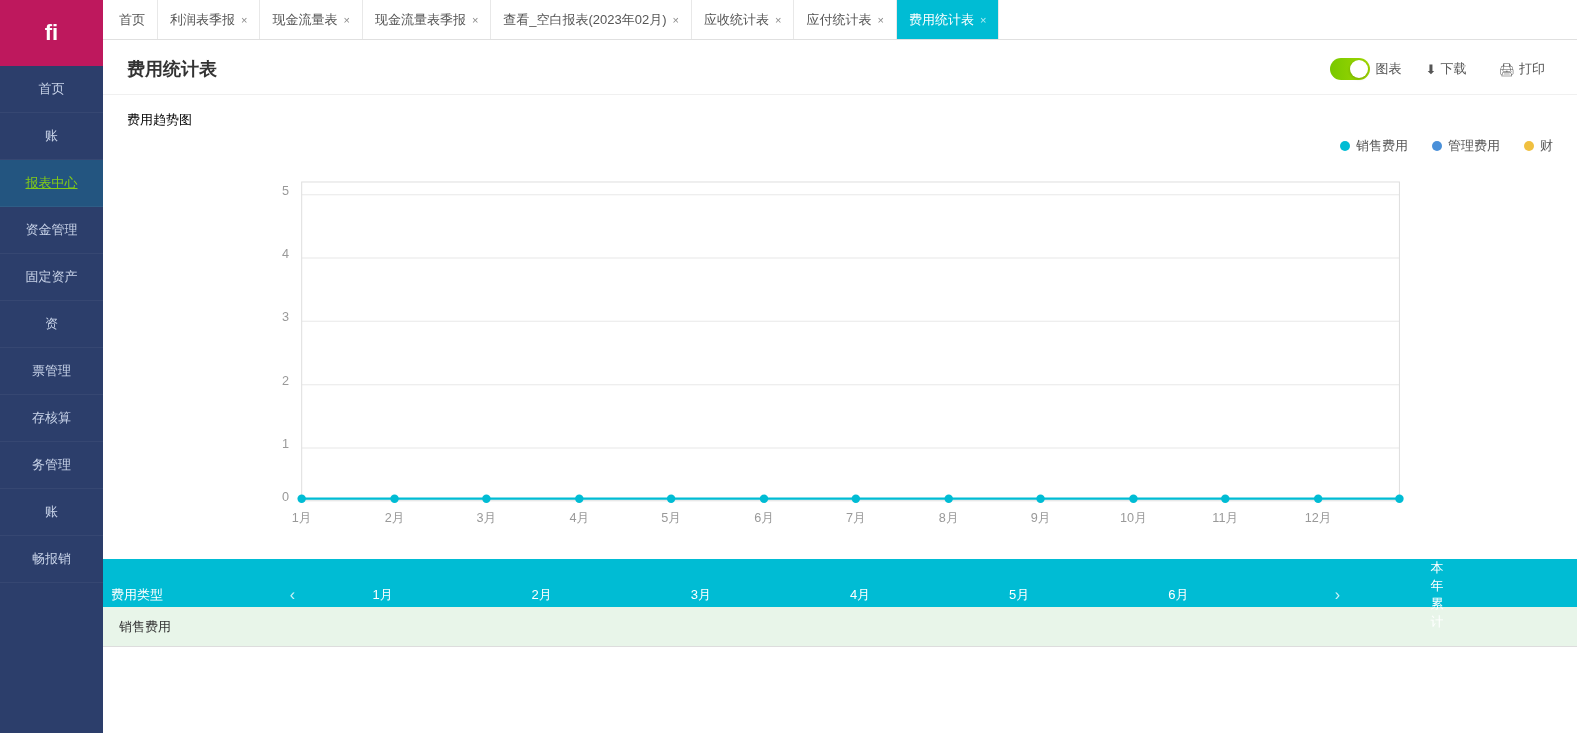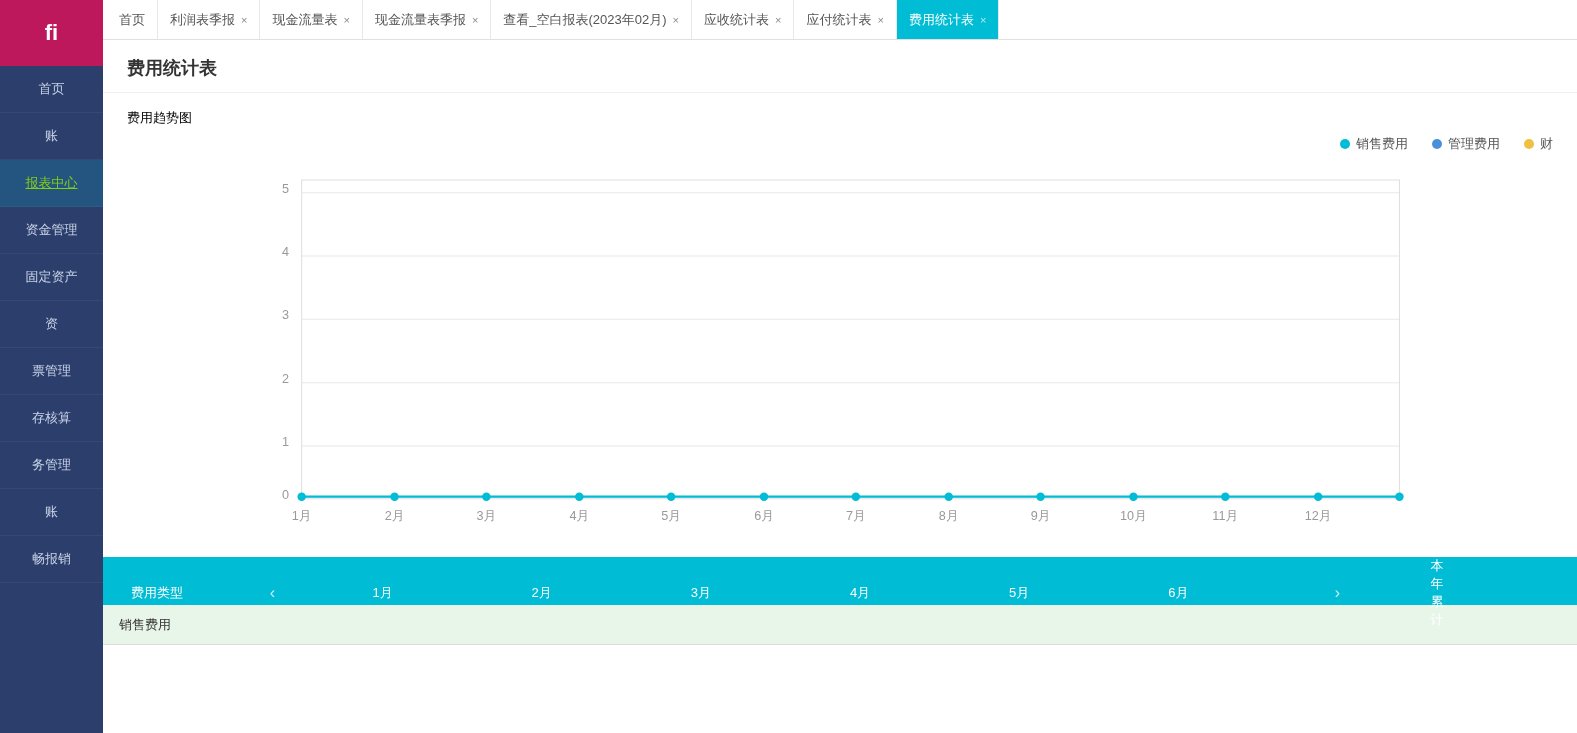--- a/index.html
+++ b/index.html
@@ -195,21 +195,21 @@
       color: white;
       font-size: 13px;
       text-align: center;
       padding: 0 8px;
       display: flex;
       align-items: center;
       justify-content: center;
     }
     .th-cell.type-col {
       justify-content: space-between;
-      padding: 0 28px;
+      padding: 0 8px;
     }
     .nav-arrow {
       cursor: pointer;
       font-size: 16px;
       color: white;
       opacity: 0.8;
     }
     .table-row {
       background: #e8f5e9;
       display: grid;
@@ -279,20 +279,34 @@
     <div class="tab active">
       <span>费用统计表</span>
       <span class="close-icon">×</span>
     </div>
   </div>
 
   <div class="page-content">
 
     <div class="page-header">
       <div class="page-title">费用统计表</div>
+      <div class="header-actions">
+        <div class="toggle-wrap">
+          <div class="toggle"></div>
+          <span class="toggle-label">图表</span>
+        </div>
+        <div class="action-btn">
+          <span>⬇</span>
+          <span>下载</span>
+        </div>
+        <div class="action-btn">
+          <span>🖨</span>
+          <span>打印</span>
+        </div>
+      </div>
     </div>
 
     <div class="chart-area">
       <div class="chart-title">费用趋势图</div>
 
       <div class="chart-legend">
         <div class="legend-item">
           <div class="legend-dot" style="background:#00bcd4;"></div>
           <span>销售费用</span>
         </div>

